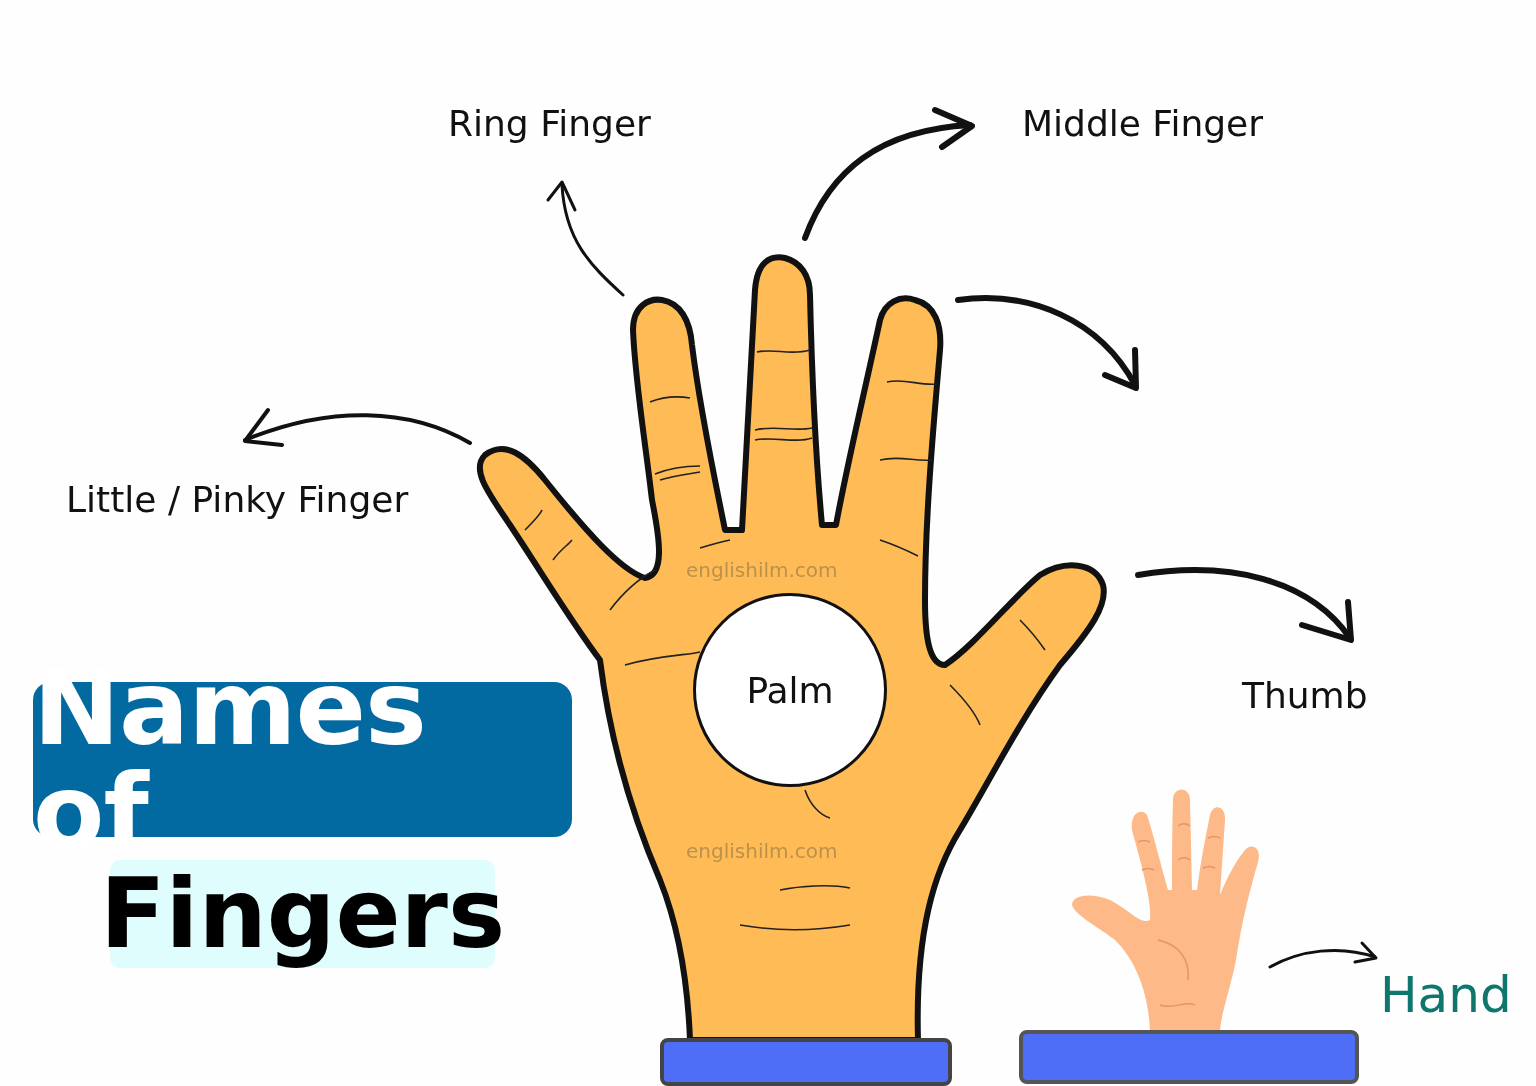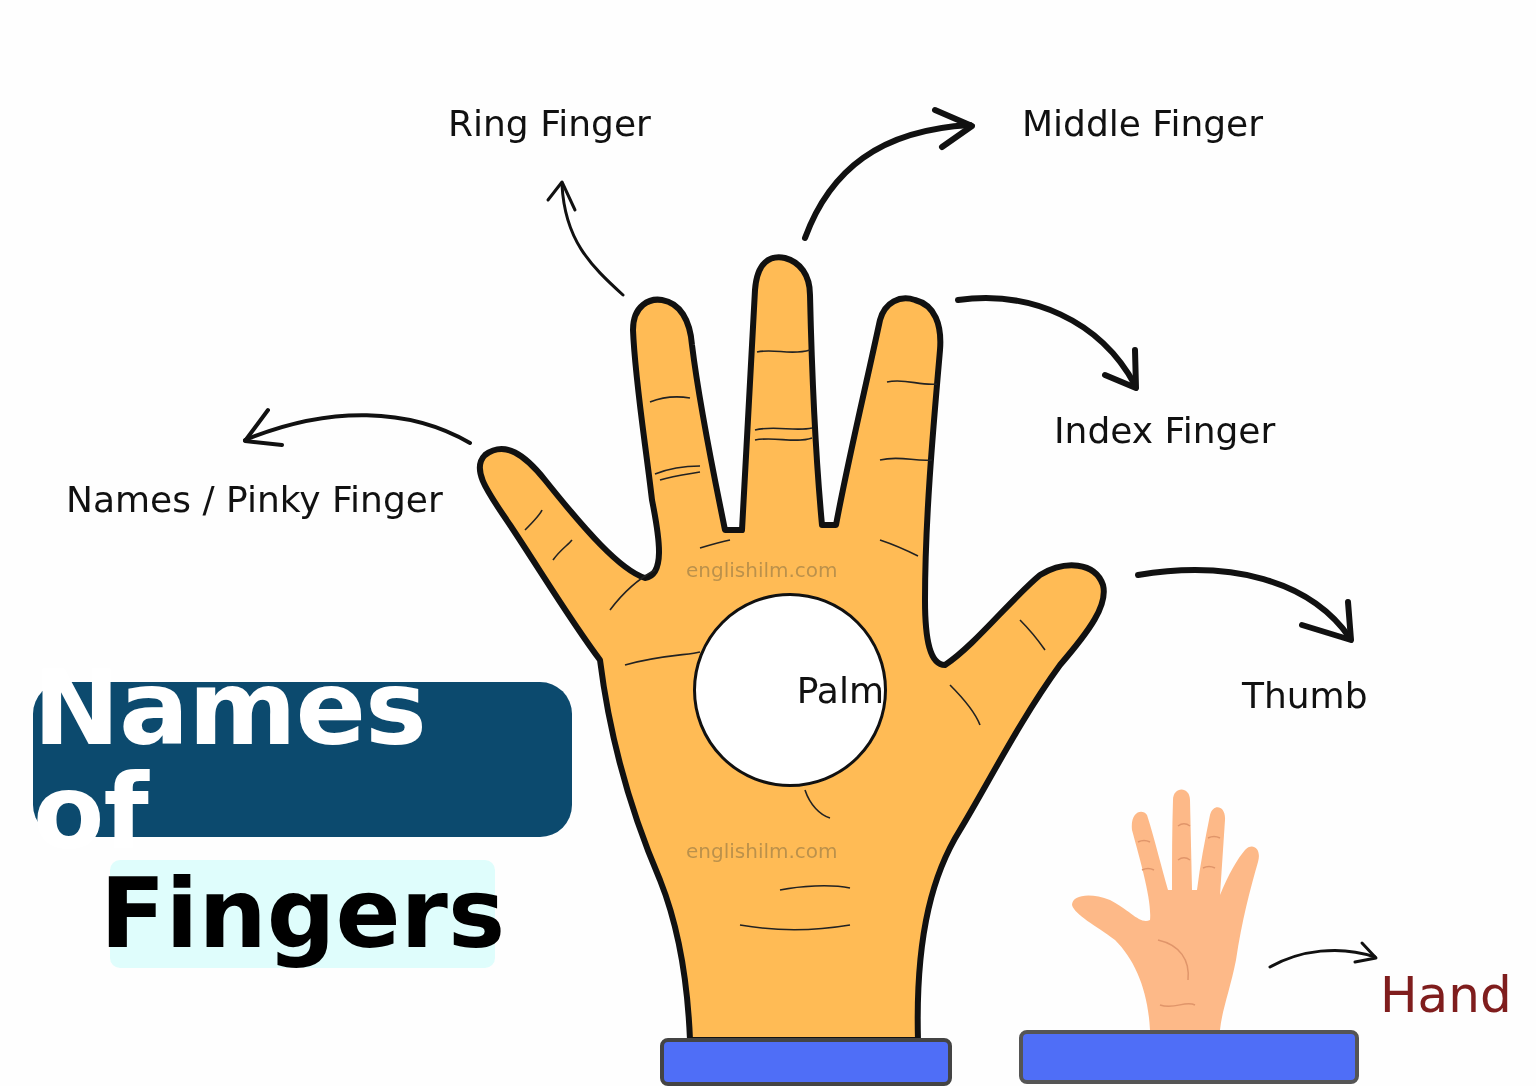--- a/index.html
+++ b/index.html
@@ -1,26 +1,26 @@
 <!DOCTYPE html>
 <html><head>
 <meta charset="utf-8">
 <style>
   html, body { margin: 0; padding: 0; background: #fefefe; }
   #stage { position: relative; width: 1536px; height: 1086px; overflow: hidden; background: #fefefe; font-family: "DejaVu Sans", sans-serif; padding-left: 39px; }
   svg.art { position: absolute; left: 0; top: 0; }
   .label { position: absolute; font-size: 36px; color: #111; white-space: nowrap; line-height: 1; }
   .watermark { position: absolute; font-size: 20px; color: #b08a4a; opacity: 0.85; white-space: nowrap; line-height: 1; }
-  .title-box1 { position: absolute; left: 33px; top: 682px; width: 539px; height: 155px; background: #0c4a6e; border-radius: 32px; display: flex; align-items: center; justify-content: center; }
+  .title-box1 { position: absolute; left: 33px; top: 682px; width: 539px; height: 155px; background: #0369a1; border-radius: 18px; display: flex; align-items: center; justify-content: center; }
   .title-text1 { color: #fff; font-weight: bold; font-size: 104px; letter-spacing: -1px; line-height: 1; }
   .title-box2 { position: absolute; left: 110px; top: 860px; width: 385px; height: 108px; background: #dffdfc; border-radius: 10px; display: flex; align-items: center; justify-content: center; }
   .title-text2 { color: #000; font-weight: bold; font-size: 96px; line-height: 1; }
-  .palm-circle { position: absolute; left: 693px; top: 593px; width: 194px; height: 194px; border-radius: 50%; background: #fff; border: 3px solid #111; box-sizing: border-box; display: flex; align-items: center; justify-content: flex-end; }
+  .palm-circle { position: absolute; left: 693px; top: 593px; width: 194px; height: 194px; border-radius: 50%; background: #fff; border: 3px solid #111; box-sizing: border-box; display: flex; align-items: center; justify-content: center; }
   .palm-text { font-size: 36px; color: #111; }
-  .hand-label { position: absolute; left: 1380px; top: 970px; font-size: 50px; color: #7f1d1d; line-height: 1; }
+  .hand-label { position: absolute; left: 1380px; top: 970px; font-size: 50px; color: #0f766e; line-height: 1; }
 </style>
 </head>
 <body>
 
 <div id="stage">
 
   <svg class="art" width="1536" height="1086" viewBox="0 0 1536 1086">
 
     <g>
       <path d="M690,1040
@@ -141,22 +141,21 @@
 
       <g stroke-width="3">
         <path d="M1270,967 C1300,950 1340,945 1375,957"></path>
         <path d="M1362,943 L1376,958 L1355,962"></path>
       </g>
     </g>
   </svg>
 
   <div class="label" style="left:448px; top:106px;">Ring Finger</div>
   <div class="label" style="left:1022px; top:106px;text-align:right;">Middle Finger</div>
-  <div class="label" style="left:1054px; top:413px;">Index Finger</div>
-  <div class="label" style="left:66px; top:482px;">Names / Pinky Finger</div>
+  <div class="label" style="left:66px; top:482px;">Little / Pinky Finger</div>
   <div class="label" style="left:1242px; top:678px;">Thumb</div>
 
   <div class="watermark" style="left:686px; top:560px;">englishilm.com</div>
   <div class="watermark" style="left:686px; top:841px;">englishilm.com</div>
 
   <div class="palm-circle">
     <span class="palm-text">Palm</span>
   </div>
 
   <div class="title-box1">

